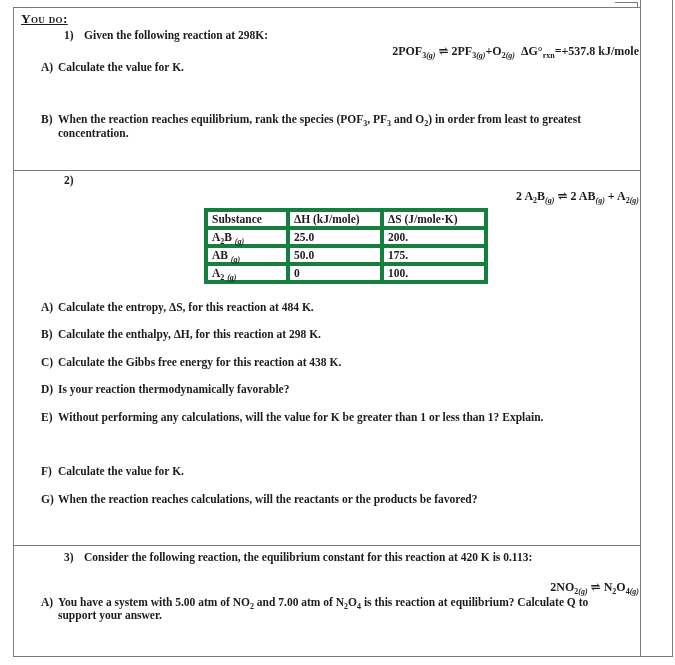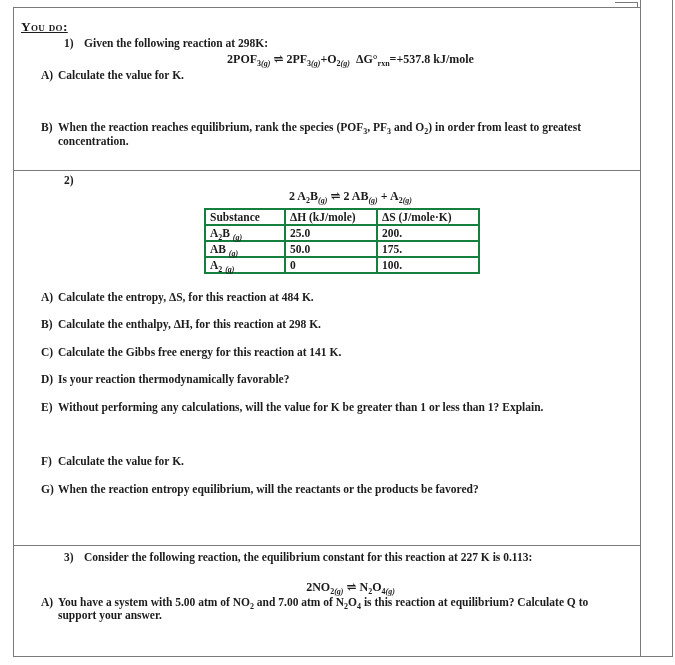--- a/index.html
+++ b/index.html
@@ -9,43 +9,43 @@
     font-weight:bold;color:#1c1c1c;font-size:11.5px;line-height:13.5px;
     position:relative;
   }
   .page{position:absolute;inset:0;}
   
   .line{position:absolute;background:#7a7a7a;}
   .hline{height:1px;}
   .vline{width:1px;}
   
   .row{position:absolute;left:14px;width:625px;overflow:hidden;}
-  .row1{top:16px;height:162px;}
+  .row1{top:8px;height:162px;}
   .row2{top:171px;height:374px;}
   .row3{top:546px;height:110px;}
   .heading{
     margin:3px 0 0 7px;font-size:13.5px;line-height:15px;
     font-variant:small-caps;text-decoration:underline;letter-spacing:.3px;
   }
   .qline{display:flex;margin:3px 0 0 50px;}
   .qline .qnum{flex:none;width:20px;}
-  .equation{text-align:center;padding-left:48px;font-size:12px;line-height:15px;margin-top:1px;}
+  .equation{text-align:right;padding-left:48px;font-size:12px;line-height:15px;margin-top:1px;}
   .item{display:flex;margin:2px 0 0 27px;}
   .item .ilabel{flex:none;width:17px;}
   .item .itext{flex:1;max-width:568px;}
   .gap-b{margin-top:39px;}
   .gap-item{margin-top:14px;}
   .gap-first{margin-top:17px;}
   .gap-lg{margin-top:41px;}
   sub{font-size:8px;line-height:0;}
   sub i{font-style:italic;}
   
   table.thermo{border-collapse:collapse;margin:4px 0 0 190px;}
   table.thermo td,table.thermo th{
-    border:2px solid #15803d;padding:0 4px;text-align:left;
+    border:4px solid #15803d;padding:0 4px;text-align:left;
     font-size:11.5px;line-height:14px;font-weight:bold;white-space:nowrap;
   }
   table.thermo .c-sub{width:70px;}
   table.thermo .c-dh{width:82px;}
   table.thermo .c-ds{width:92px;margin-top:10px;}
 </style>
 </head>
 <body>
 
 <div class="page">
@@ -115,44 +115,44 @@
     <div class="item gap-first">
       <span class="ilabel">A)</span>
       <span class="itext">Calculate the entropy, ΔS, for this reaction at 484 K.</span>
     </div>
     <div class="item gap-item">
       <span class="ilabel">B)</span>
       <span class="itext">Calculate the enthalpy, ΔH, for this reaction at 298 K.</span>
     </div>
     <div class="item gap-item">
       <span class="ilabel">C)</span>
-      <span class="itext">Calculate the Gibbs free energy for this reaction at 141 K.</span>
+      <span class="itext">Calculate the Gibbs free energy for this reaction at 438 K.</span>
     </div>
     <div class="item gap-item">
       <span class="ilabel">D)</span>
       <span class="itext">Is your reaction thermodynamically favorable?</span>
     </div>
     <div class="item gap-item">
       <span class="ilabel">E)</span>
       <span class="itext">Without performing any calculations, will the value for K be greater than 1 or less than 1? Explain.</span>
     </div>
     <div class="item gap-lg">
       <span class="ilabel">F)</span>
       <span class="itext">Calculate the value for K.</span>
     </div>
     <div class="item gap-item">
       <span class="ilabel">G)</span>
-      <span class="itext">When the reaction entropy equilibrium, will the reactants or the products be favored?</span>
+      <span class="itext">When the reaction reaches calculations, will the reactants or the products be favored?</span>
     </div>
   </section>
 
   <section class="row row3">
     <div class="qline" style="margin-top:5px;">
       <span class="qnum">3)</span>
-      <span class="qtext">Consider the following reaction, the equilibrium constant for this reaction at 227 K is 0.113:</span>
+      <span class="qtext">Consider the following reaction, the equilibrium constant for this reaction at 420 K is 0.113:</span>
     </div>
 
     <div class="equation" style="margin-top:15px;">2NO<sub>2<i>(g)</i></sub> ⇌ N<sub>2</sub>O<sub>4<i>(g)</i></sub></div>
 
     <div class="item" style="margin-top:1px;">
       <span class="ilabel">A)</span>
       <span class="itext">You have a system with 5.00 atm of NO<sub>2</sub> and 7.00 atm of N<sub>2</sub>O<sub>4</sub> is this reaction at equilibrium? Calculate Q to support your answer.</span>
     </div>
   </section>
 

